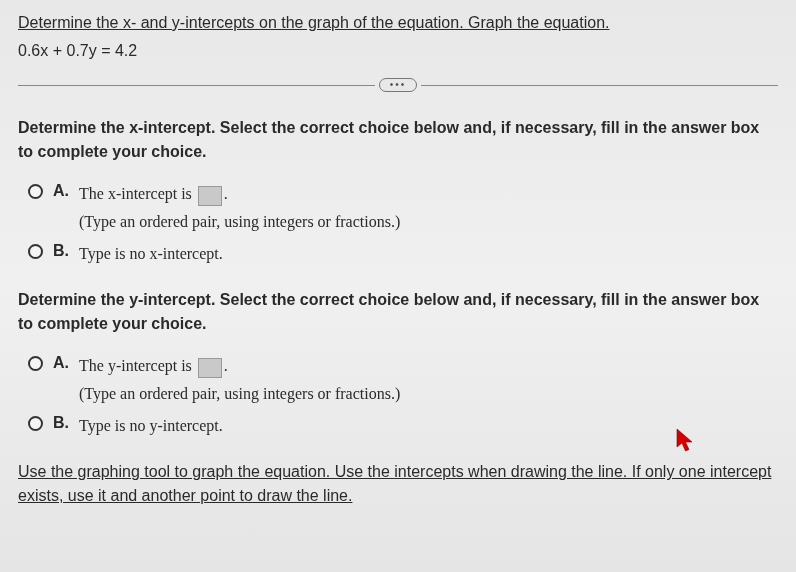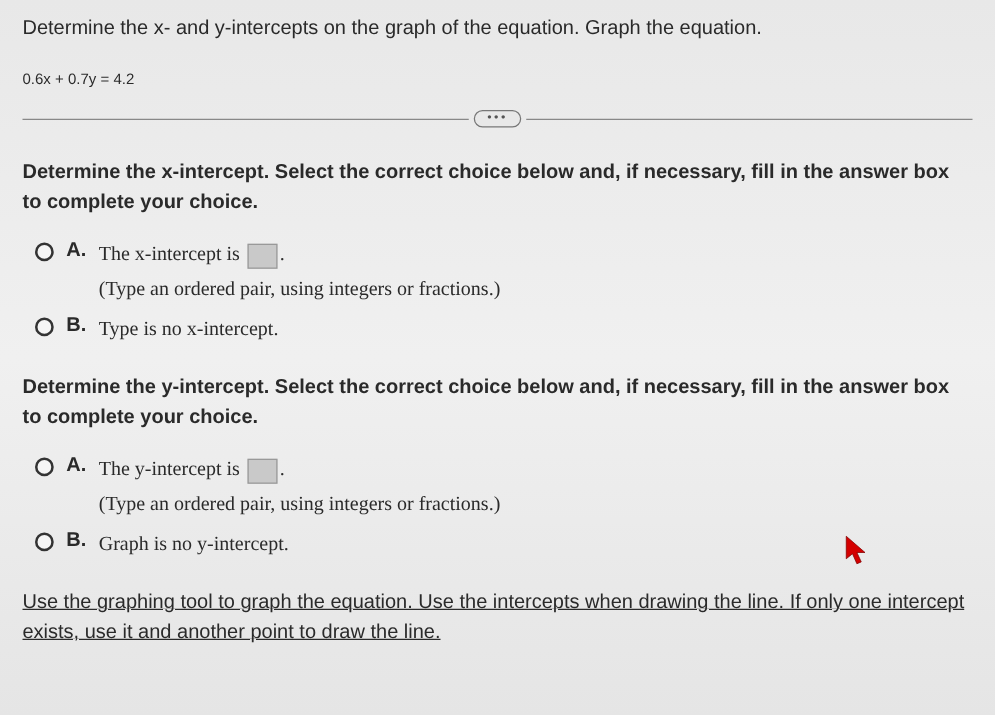--- a/index.html
+++ b/index.html
@@ -11,25 +11,26 @@
       width: 796px;
       height: 572px;
       background: linear-gradient(to bottom, #e8e8e8 0%, #f0f0f0 50%, #e5e5e5 100%);
       font-family: Arial, Helvetica, sans-serif;
       color: #2a2a2a;
       padding: 12px 18px;
       font-size: 16px;
       overflow: hidden;
     }
     .header-text {
-      margin-bottom: 22px;
+      margin-bottom: 8px;
       line-height: 1.4;
+      text-decoration: underline;
     }
     .equation {
-      font-size: 12px;
+      font-size: 16px;
     }
     .divider-row {
       display: flex;
       align-items: center;
       margin: 18px 0 24px 0;
     }
     .divider-line {
       flex: 1;
       height: 1px;
       background: #888;
@@ -139,21 +140,21 @@
     <div class="radio"></div>
     <div class="opt-letter">A.</div>
     <div class="opt-content">
       <span>The y-intercept is </span><span class="answer-box"></span><span>.</span>
       <span class="instruction">(Type an ordered pair, using integers or fractions.)</span>
     </div>
   </div>
   <div class="option-row">
     <div class="radio"></div>
     <div class="opt-letter">B.</div>
-    <div class="opt-content">Graph is no y-intercept.</div>
+    <div class="opt-content">Type is no y-intercept.</div>
   </div>
 </div>
 
 <div class="final-note">Use the graphing tool to graph the equation. Use the intercepts when drawing the line. If only one intercept exists, use it and another point to draw the line.</div>
 
 <svg class="cursor" width="20" height="26" viewBox="0 0 20 26">
   <path d="M1 1 L1 19 L6 15 L9.5 23 L13 21.5 L9.5 14 L16 14 Z" fill="#d40000" stroke="#800000" stroke-width="0.6"></path>
 </svg>
 
 </body></html>

